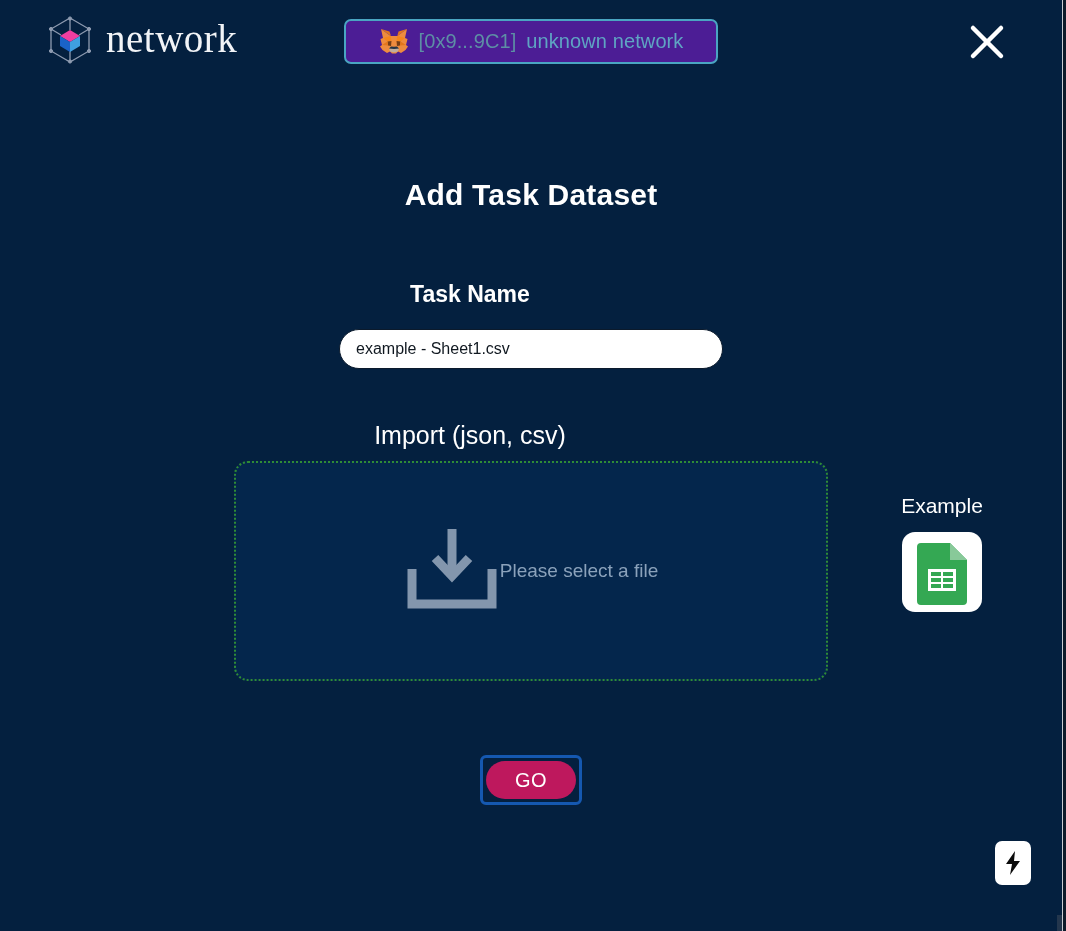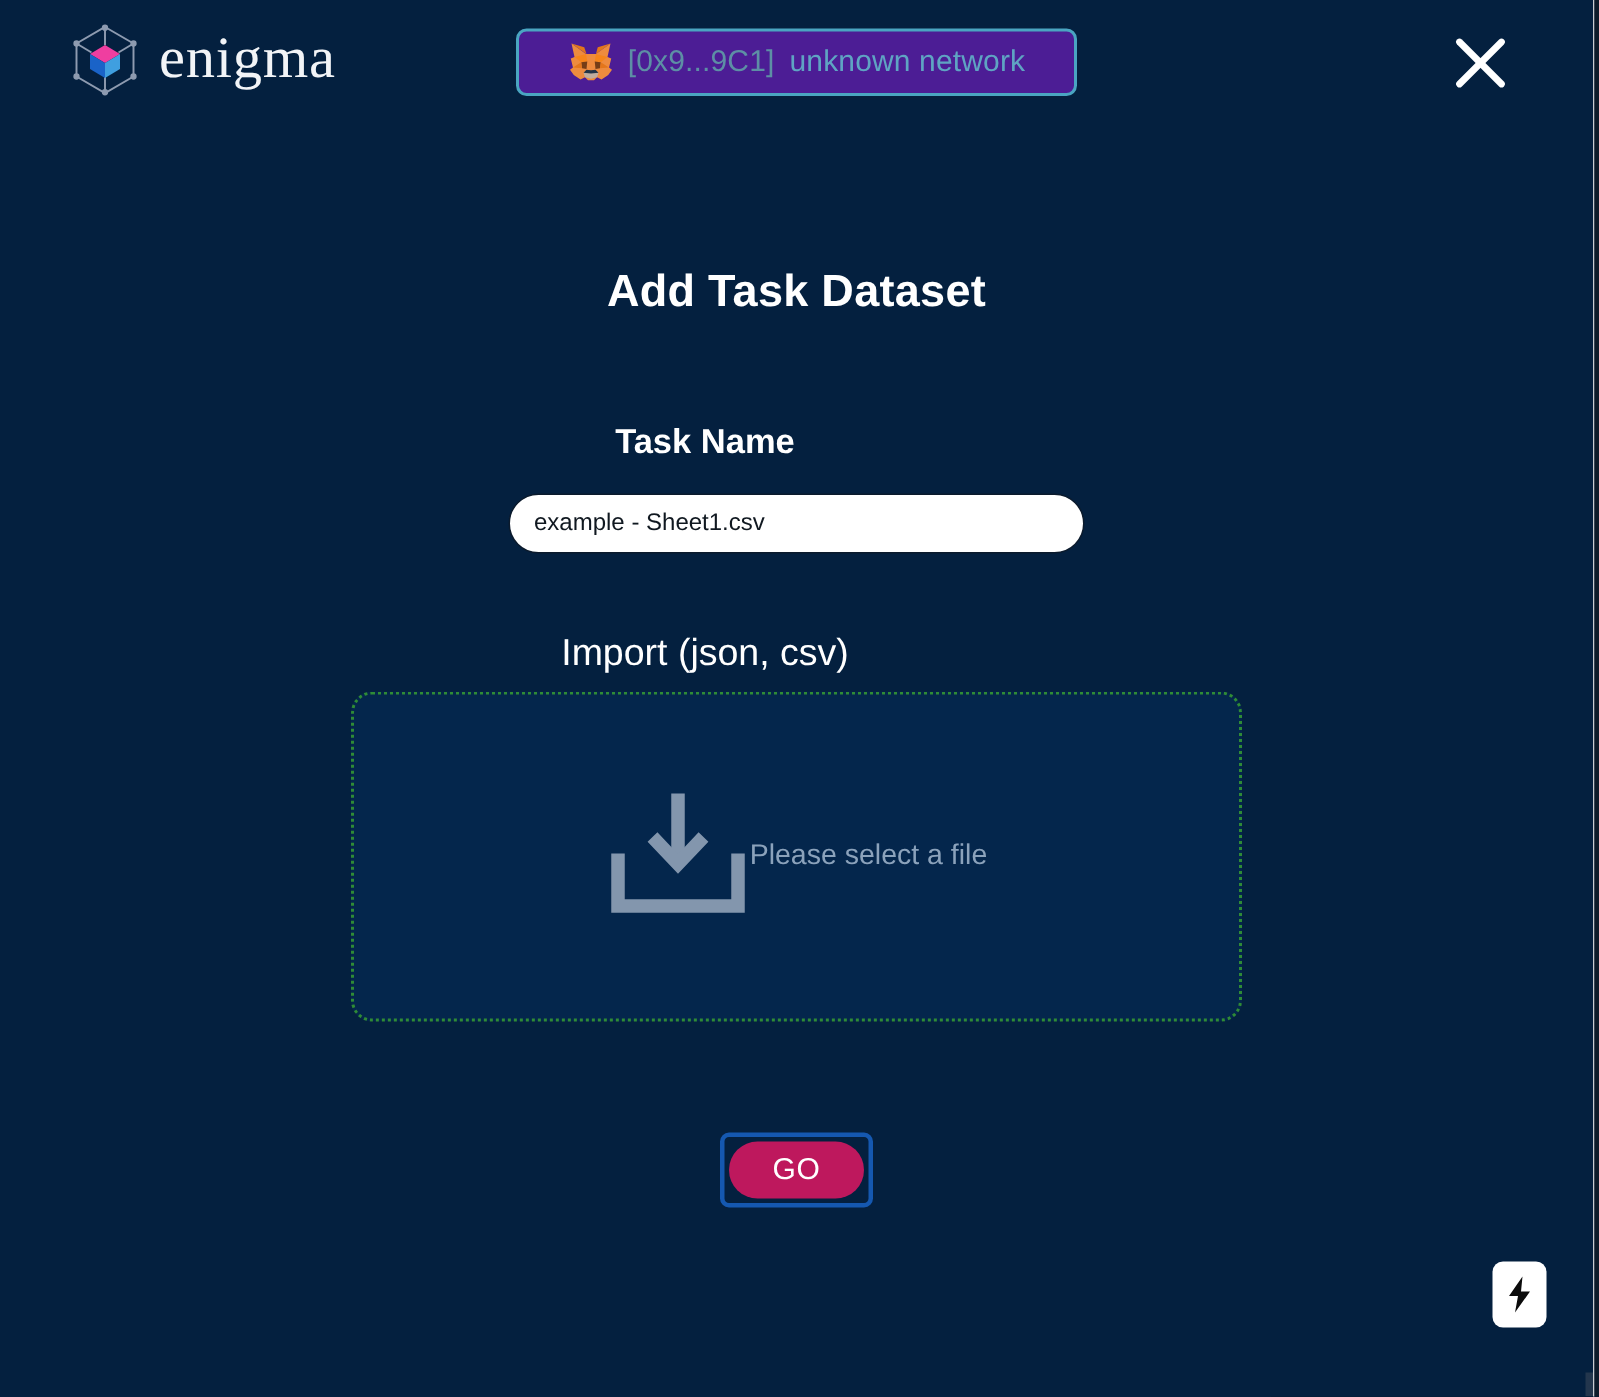--- a/index.html
+++ b/index.html
@@ -295,21 +295,21 @@
             <circle cx="41" cy="35" r="1.6"></circle>
             <circle cx="22" cy="45.5" r="1.6"></circle>
             <circle cx="3" cy="35" r="1.6"></circle>
             <circle cx="3" cy="13" r="1.6"></circle>
           </g>
           <polygon points="22,14 32,20 22,26 12,20" fill="#ef3ea0"></polygon>
           <polygon points="12,20 22,26 22,36 12,30" fill="#1a63c8"></polygon>
           <polygon points="32,20 32,30 22,36 22,26" fill="#3f9fe0"></polygon>
         </svg>
       </span>
-      <span class="brand-name">enigma</span>
+      <span class="brand-name">network</span>
     </div>
 
     <div class="wallet-pill">
       <span>
         <svg class="fox-icon" viewBox="0 0 30 28" xmlns="http://www.w3.org/2000/svg">
           <polygon points="2,1 12,8 10.5,3.5" fill="#e2761b"></polygon>
           <polygon points="28,1 18.3,8 19.5,3.5" fill="#e4761b"></polygon>
           <polygon points="2,1 4,10 1.5,11 3,17 1,18.5 3.5,22 8,25 11,23.5 13,25.5 17,25.5 19,23.5 22,25 26.5,22 29,18.5 27,17 28.5,11 26,10 28,1 18.3,8 11.7,8" fill="#ee8b3e"></polygon>
           <polygon points="4,10 11.7,8 12.5,13 8.5,13.5" fill="#f6851b"></polygon>
           <polygon points="26,10 18.3,8 17.5,13 21.5,13.5" fill="#f6851b"></polygon>
@@ -347,20 +347,40 @@
         <g stroke="#8396ad" stroke-width="9" fill="none">
           <line x1="48" y1="4" x2="48" y2="50"></line>
           <polyline points="31,33 48,51 65,33"></polyline>
           <polyline points="8,44 8,79 88,79 88,44"></polyline>
         </g>
       </svg>
     </span>
     <span class="dz-text">Please select a file</span>
   </div>
 
+  <div class="example-block">
+    <div class="example-label">Example</div>
+    <div class="sheets-tile">
+      <span>
+        <svg width="58" height="66" viewBox="0 0 58 66" xmlns="http://www.w3.org/2000/svg">
+          <path d="M4 4 h33 l17 17 v41 a4 4 0 0 1 -4 4 h-42 a4 4 0 0 1 -4 -4 v-54 a4 4 0 0 1 4 -4 z" fill="#34a853"></path>
+          <path d="M37 4 l17 17 h-17 z" fill="#88c999"></path>
+          <rect x="15" y="30" width="28" height="22" fill="#ffffff"></rect>
+          <g fill="#34a853">
+            <rect x="18" y="33" width="10" height="4"></rect>
+            <rect x="30" y="33" width="10" height="4"></rect>
+            <rect x="18" y="39" width="10" height="4"></rect>
+            <rect x="30" y="39" width="10" height="4"></rect>
+            <rect x="18" y="45" width="10" height="4"></rect>
+            <rect x="30" y="45" width="10" height="4"></rect>
+          </g>
+        </svg>
+      </span>
+    </div>
+  </div>
 
 
   <div class="go-wrap">
     <span class="go-focus">
       <button class="go-btn">GO</button>
     </span>
   </div>
 
   <div class="bolt-badge">
     <span>

